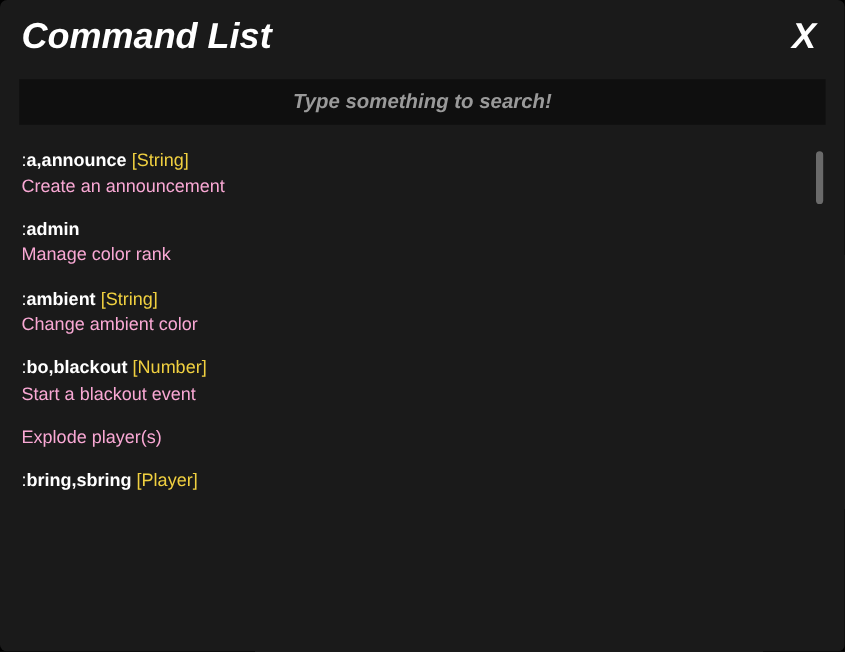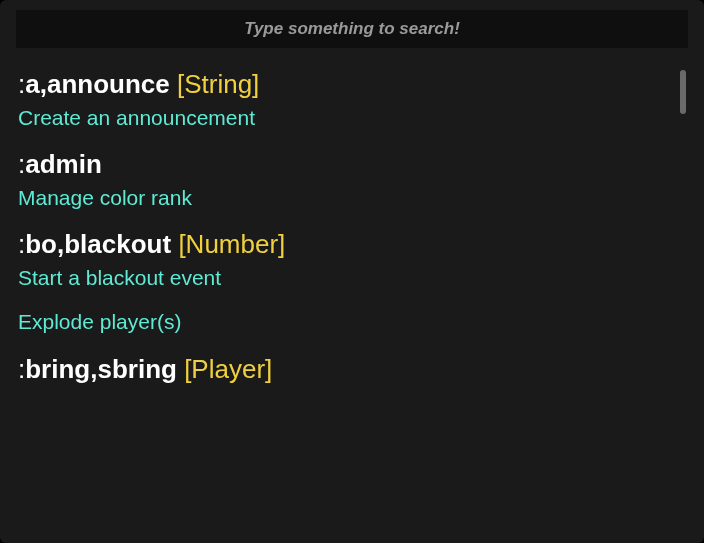--- a/index.html
+++ b/index.html
@@ -84,61 +84,69 @@
       width: 6px;
       height: 44px;
       background: #6a6a6a;
       border-radius: 3px;
     }
     .cmd-item {
       margin-bottom: 16px;
       padding-left: 4px;
     }
     .cmd-head {
-      font-size: 26px;
+      font-size: 15px;
       line-height: 1.3;
     }
     .cmd-prefix {
       color: #fff;
       font-weight: 400;
     }
     .cmd-name {
       color: #fff;
       font-weight: 800;
     }
     .cmd-arg {
       color: #f0d040;
       font-weight: 400;
     }
     .cmd-desc {
-      color: #5eead4;
-      font-size: 21px;
+      color: #f9a8d4;
+      font-size: 15px;
       font-weight: 400;
       line-height: 1.35;
       margin-top: 2px;
     }
   </style>
 </head>
 <body>
 
 <div class="window">
+  <div class="titlebar">
+    <div class="title">Command List</div>
+    <div class="close-x">X</div>
+  </div>
 
   <div class="search-bar">
     <input class="search-input" type="text" placeholder="Type something to search!" style="">
   </div>
 
   <div class="list-wrap">
     <div class="list" id="cmd-list">
         <div class="cmd-item">
           <div class="cmd-head"><span class="cmd-prefix">:</span><span class="cmd-name">a,announce</span> <span class="cmd-arg">[String]</span></div>
           <div class="cmd-desc">Create an announcement</div>
         </div>
         <div class="cmd-item">
           <div class="cmd-head"><span class="cmd-prefix">:</span><span class="cmd-name">admin</span></div>
           <div class="cmd-desc">Manage color rank</div>
+        </div>
+        <div class="cmd-item">
+          <div class="cmd-head"><span class="cmd-prefix">:</span><span class="cmd-name">ambient</span> <span class="cmd-arg">[String]</span></div>
+          <div class="cmd-desc">Change ambient color</div>
         </div>
         <div class="cmd-item">
           <div class="cmd-head"><span class="cmd-prefix">:</span><span class="cmd-name">bo,blackout</span> <span class="cmd-arg">[Number]</span></div>
           <div class="cmd-desc">Start a blackout event</div>
         </div>
         <div class="cmd-item">
           <div class="cmd-desc">Explode player(s)</div>
         </div>
         <div class="cmd-item">
           <div class="cmd-head"><span class="cmd-prefix">:</span><span class="cmd-name">bring,sbring</span> <span class="cmd-arg">[Player]</span></div>

